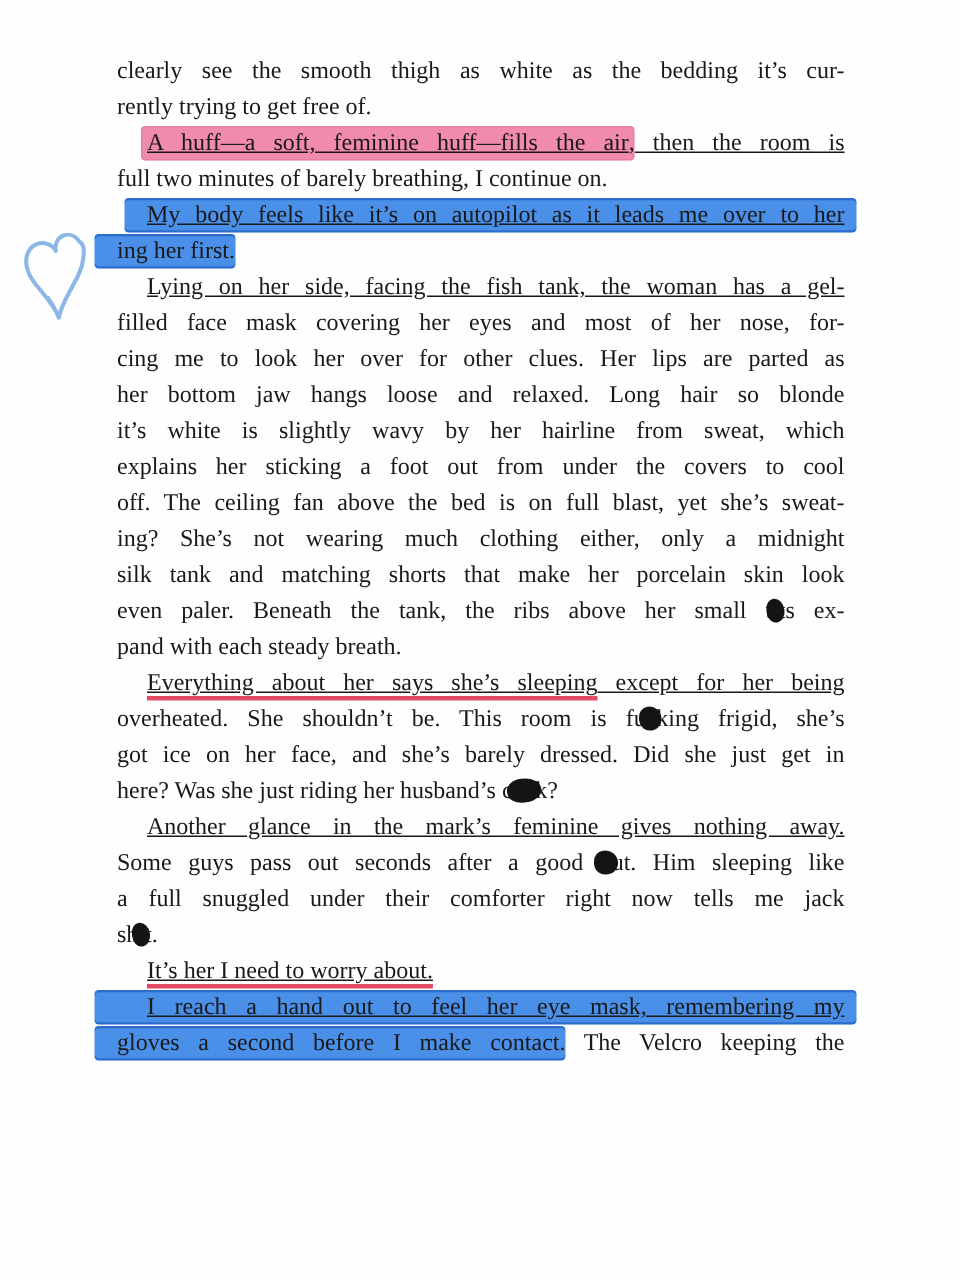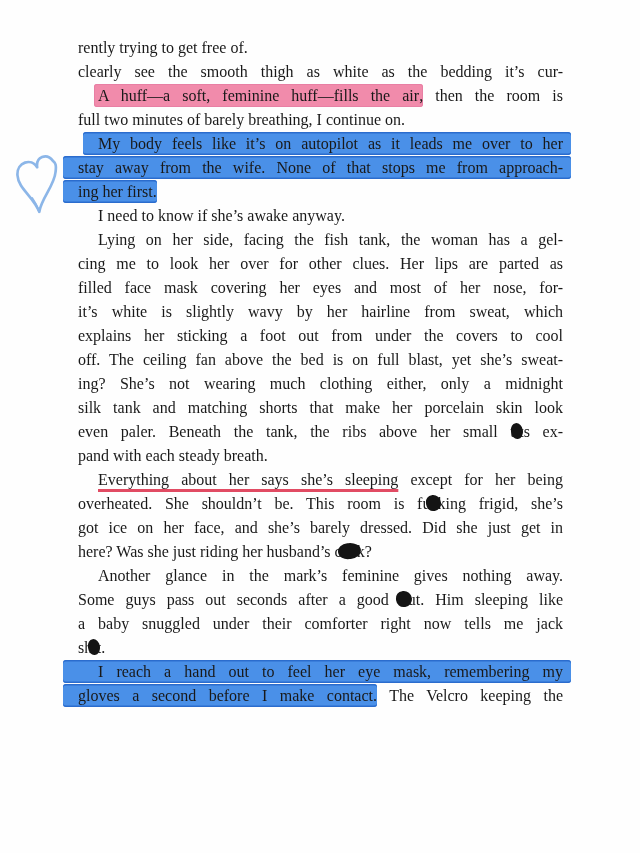--- a/index.html
+++ b/index.html
@@ -2,21 +2,21 @@
 <html><head>
 <meta charset="utf-8">
 <style>
   html,body{margin:0;padding:0;background:#ffffff;}
   .screen{position:relative;width:640px;height:853px;background:#fefefe;overflow:hidden;
           font-family:"Liberation Serif","DejaVu Serif",serif;color:#191919;}
   .textcol{position:absolute;left:78px;top:36px;width:485px;font-size:16px;line-height:24px;}
   .line{height:24px;white-space:normal;}
   .j{text-align:justify;text-align-last:justify;}
   .end{text-align:left;text-align-last:left;}
-  .ind{padding-left:20px;}
+  .ind{padding-left:20px;text-decoration:underline;}
   
   .mk{border-radius:3px;padding-top:3px;padding-bottom:3px;}
   .mk-pink{background:#f18bab;box-shadow:inset 0 0 0 1px #e87fa4;
            margin-left:-4px;padding-left:4px;margin-right:-4px;padding-right:4px;}
   .mk-blue{background:#4a90e8;box-shadow:inset 0 1.5px 0 #2b6ccd, inset 0 -1.5px 0 #2b6ccd;}
   .bl{margin-left:-15px;padding-left:15px;}
   .blx{margin-left:-35px;padding-left:35px;}
   .br{margin-right:-8px;padding-right:8px;}
   
   .ul{text-decoration:underline;text-decoration-color:#e14b63;
@@ -34,43 +34,43 @@
 <div class="screen">
 
   <svg class="heart" viewBox="0 0 50 64" fill="none">
     <g transform="rotate(-8 25 32)">
       <path d="M43 8 C38 -1 27 2 27 12 C23 2 8 4 7 17 C6 30 19 39 23 55 C27 42 41 32 44 19 C46 12 45 10 43 8" stroke="#8cb6e8" stroke-width="2.6" stroke-linecap="round" stroke-linejoin="round"></path>
       <path d="M23 55 C22 50 20 45 18 41" stroke="#8cb6e8" stroke-width="2" stroke-linecap="round"></path>
     </g>
   </svg>
 
   <div class="textcol" id="textcol">
+      <div class="line j"><span>clearly see the smooth thigh as white as the bedding it’s cur-</span></div>
       <div class="line end"><span>rently trying to get free of.</span></div>
-      <div class="line j"><span>clearly see the smooth thigh as white as the bedding it’s cur-</span></div>
       <div class="line j ind"><span class="mk mk-pink">A huff—a soft, feminine huff—fills the air</span><span>, then the room is</span></div>
       <div class="line end"><span>full two minutes of barely breathing, I continue on.</span></div>
       <div class="line j ind"><span class="mk mk-blue bl br">My body feels like it’s on autopilot as it leads me over to her</span></div>
-      <div class="line j"><span class="mk mk-blue bl br">stay away from the wife. None of that stops me from approach-</span></div>
       <div class="line end"><span class="mk mk-blue bl">ing her first.</span></div>
-      <div class="line end ind"><span>I need to know if she’s awake anyway.</span></div>
       <div class="line j ind"><span>Lying on her side, facing the fish tank, the woman has a gel-</span></div>
+      <div class="line j"><span>filled face mask covering her eyes and most of her nose, for-</span></div>
       <div class="line j"><span>cing me to look her over for other clues. Her lips are parted as</span></div>
-      <div class="line j"><span>filled face mask covering her eyes and most of her nose, for-</span></div>
+      <div class="line j"><span>her bottom jaw hangs loose and relaxed. Long hair so blonde</span></div>
       <div class="line j"><span>it’s white is slightly wavy by her hairline from sweat, which</span></div>
       <div class="line j"><span>explains her sticking a foot out from under the covers to cool</span></div>
       <div class="line j"><span>off. The ceiling fan above the bed is on full blast, yet she’s sweat-</span></div>
       <div class="line j"><span>ing? She’s not wearing much clothing either, only a midnight</span></div>
       <div class="line j"><span>silk tank and matching shorts that make her porcelain skin look</span></div>
       <div class="line j"><span>even paler. Beneath the tank, the ribs above her small t</span><span class="scrib">i</span><span>ts ex-</span></div>
       <div class="line end"><span>pand with each steady breath.</span></div>
       <div class="line j ind"><span class="ul">Everything about her says she’s sleeping</span><span> except for her being</span></div>
       <div class="line j"><span>overheated. She shouldn’t be. This room is fu</span><span class="scrib">c</span><span>king frigid, she’s</span></div>
       <div class="line j"><span>got ice on her face, and she’s barely dressed. Did she just get in</span></div>
       <div class="line end"><span>here? Was she just riding her husband’s c</span><span class="scrib">oc</span><span>k?</span></div>
       <div class="line j ind"><span>Another glance in the mark’s feminine gives nothing away.</span></div>
       <div class="line j"><span>Some guys pass out seconds after a good </span><span class="scrib">n</span><span>ut. Him sleeping like</span></div>
-      <div class="line j"><span>a baby snuggled under their comforter right now tells me jack</span></div>
+      <div class="line j"><span>a full snuggled under their comforter right now tells me jack</span></div>
       <div class="line end"><span>sh</span><span class="scrib">i</span><span>t.</span></div>
+      <div class="line end ind"><span class="ul">It’s her I need to worry about.</span></div>
       <div class="line j ind"><span class="mk mk-blue blx br">I reach a hand out to feel her eye mask, remembering my</span></div>
       <div class="line j"><span class="mk mk-blue bl">gloves a second before I make contact.</span><span> The Velcro keeping the</span></div>
     </div>
 
 </div>
 
 </body></html>

